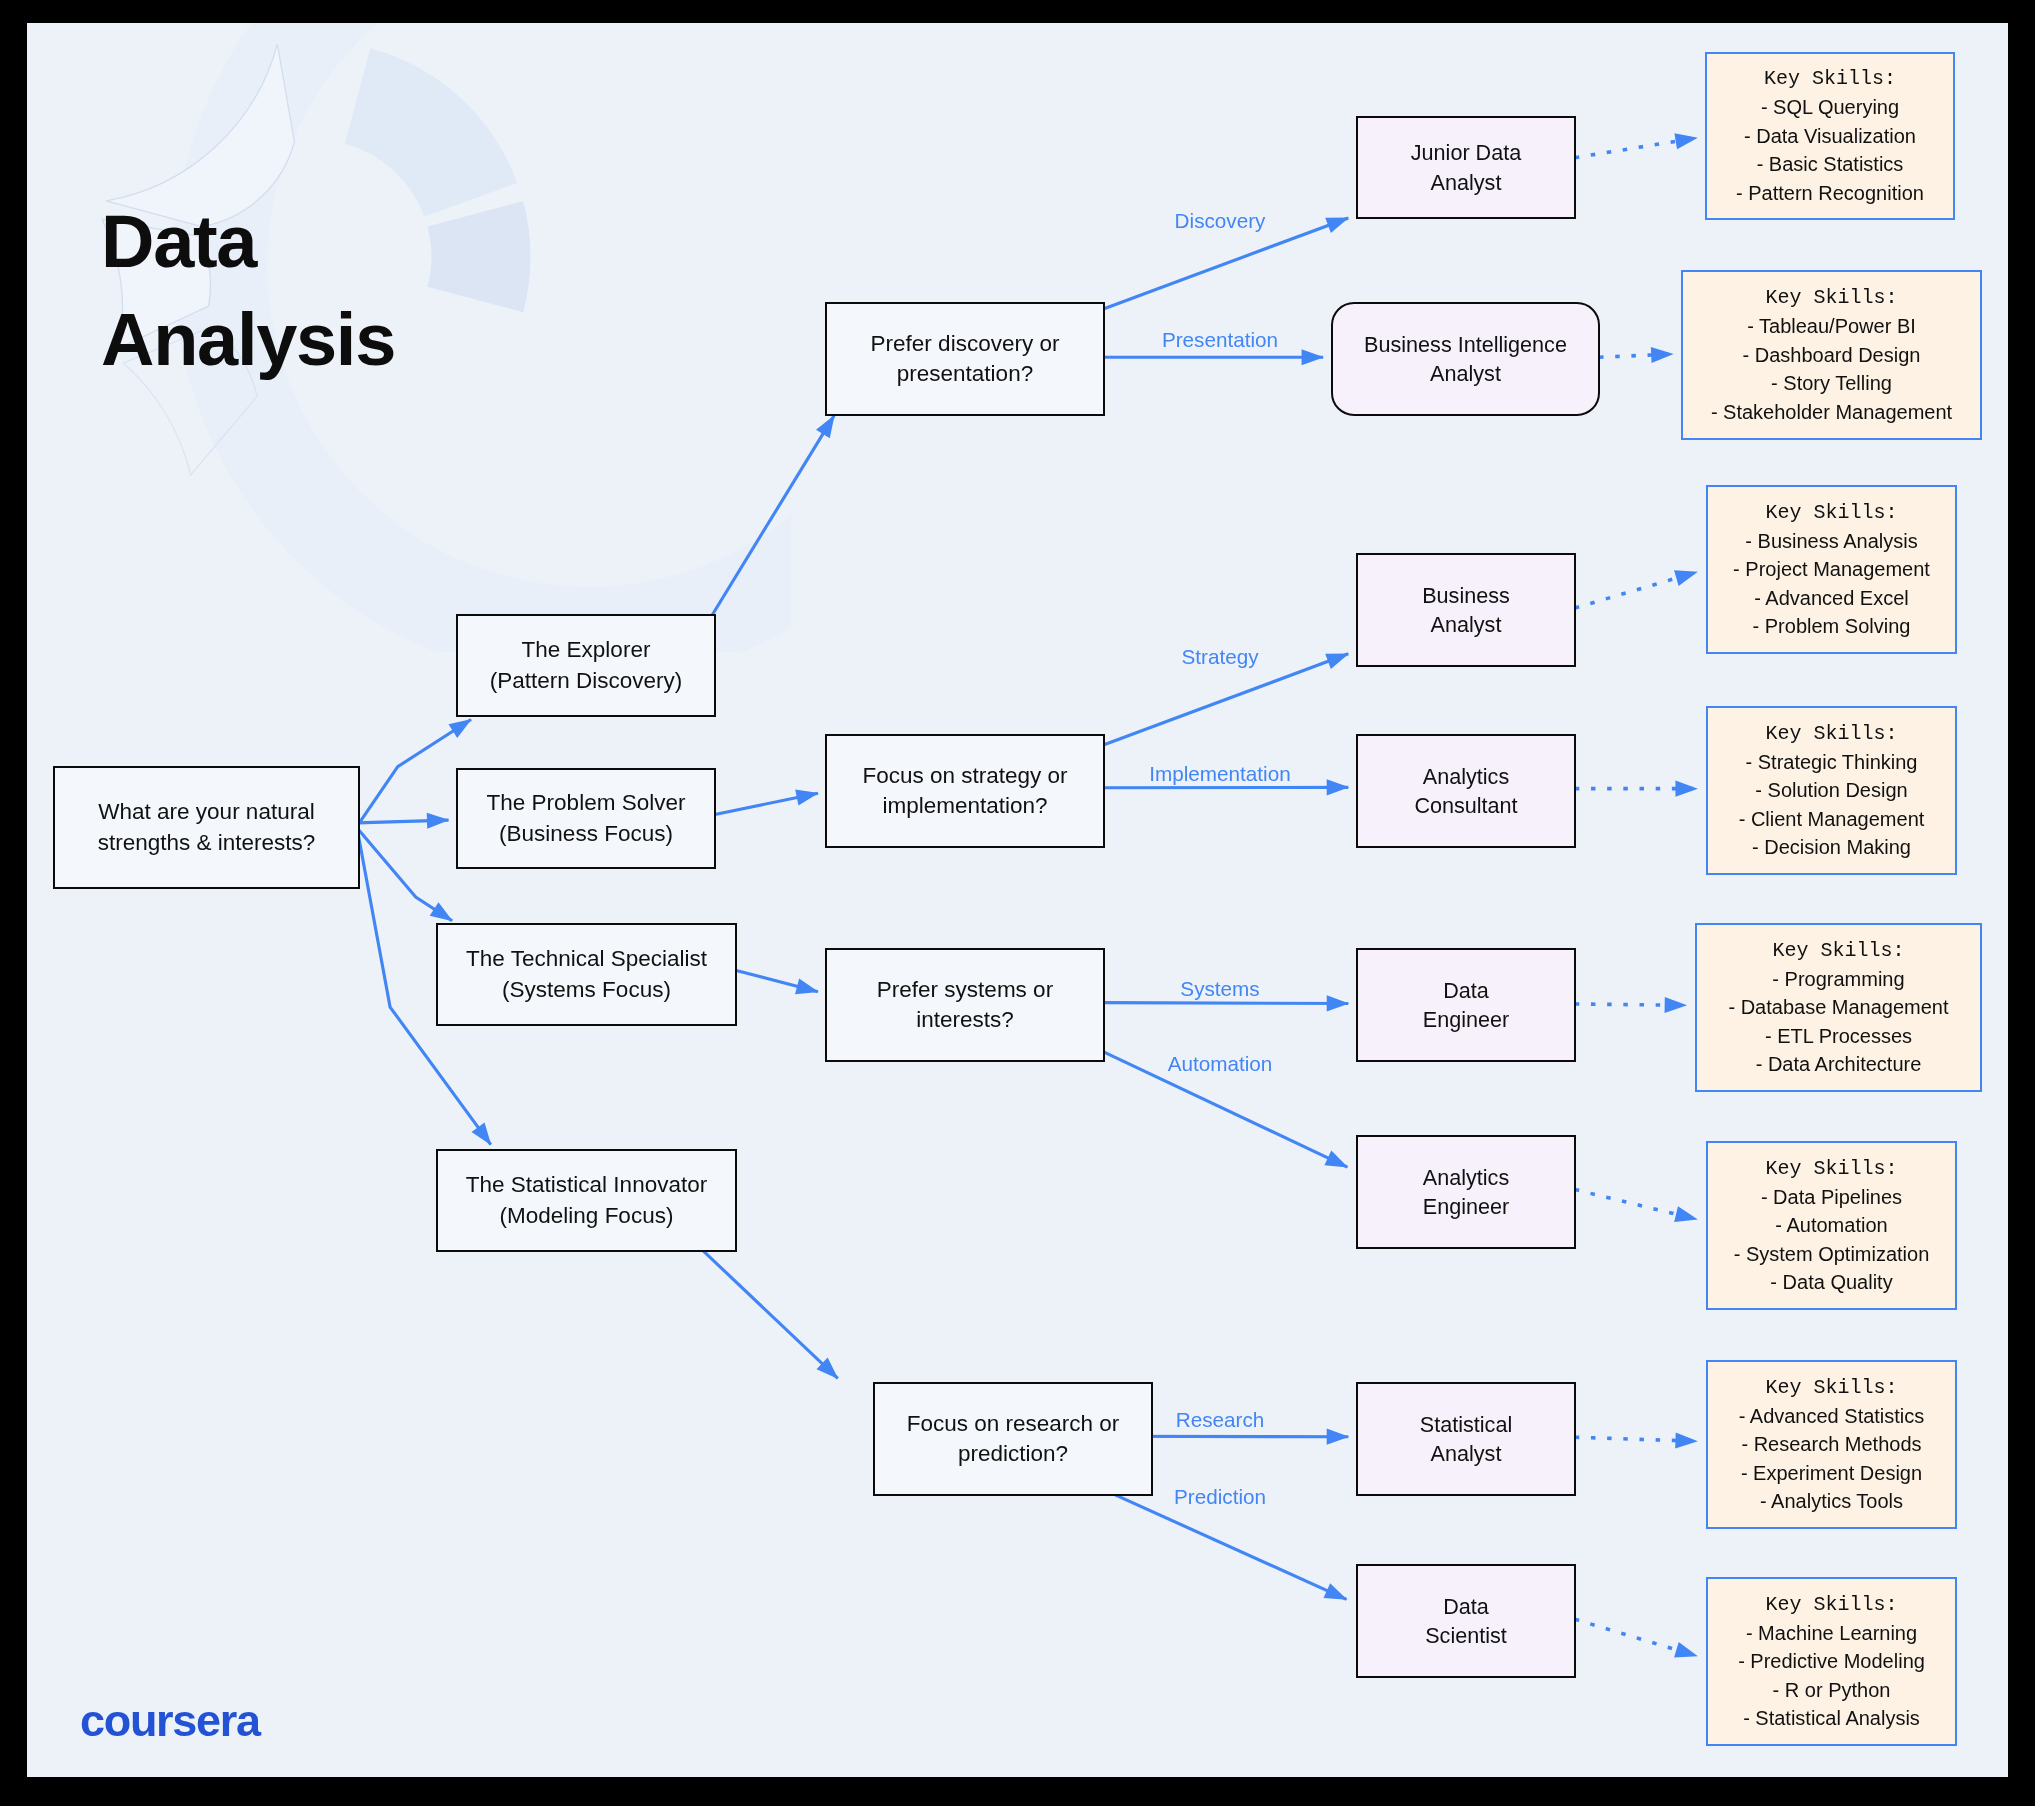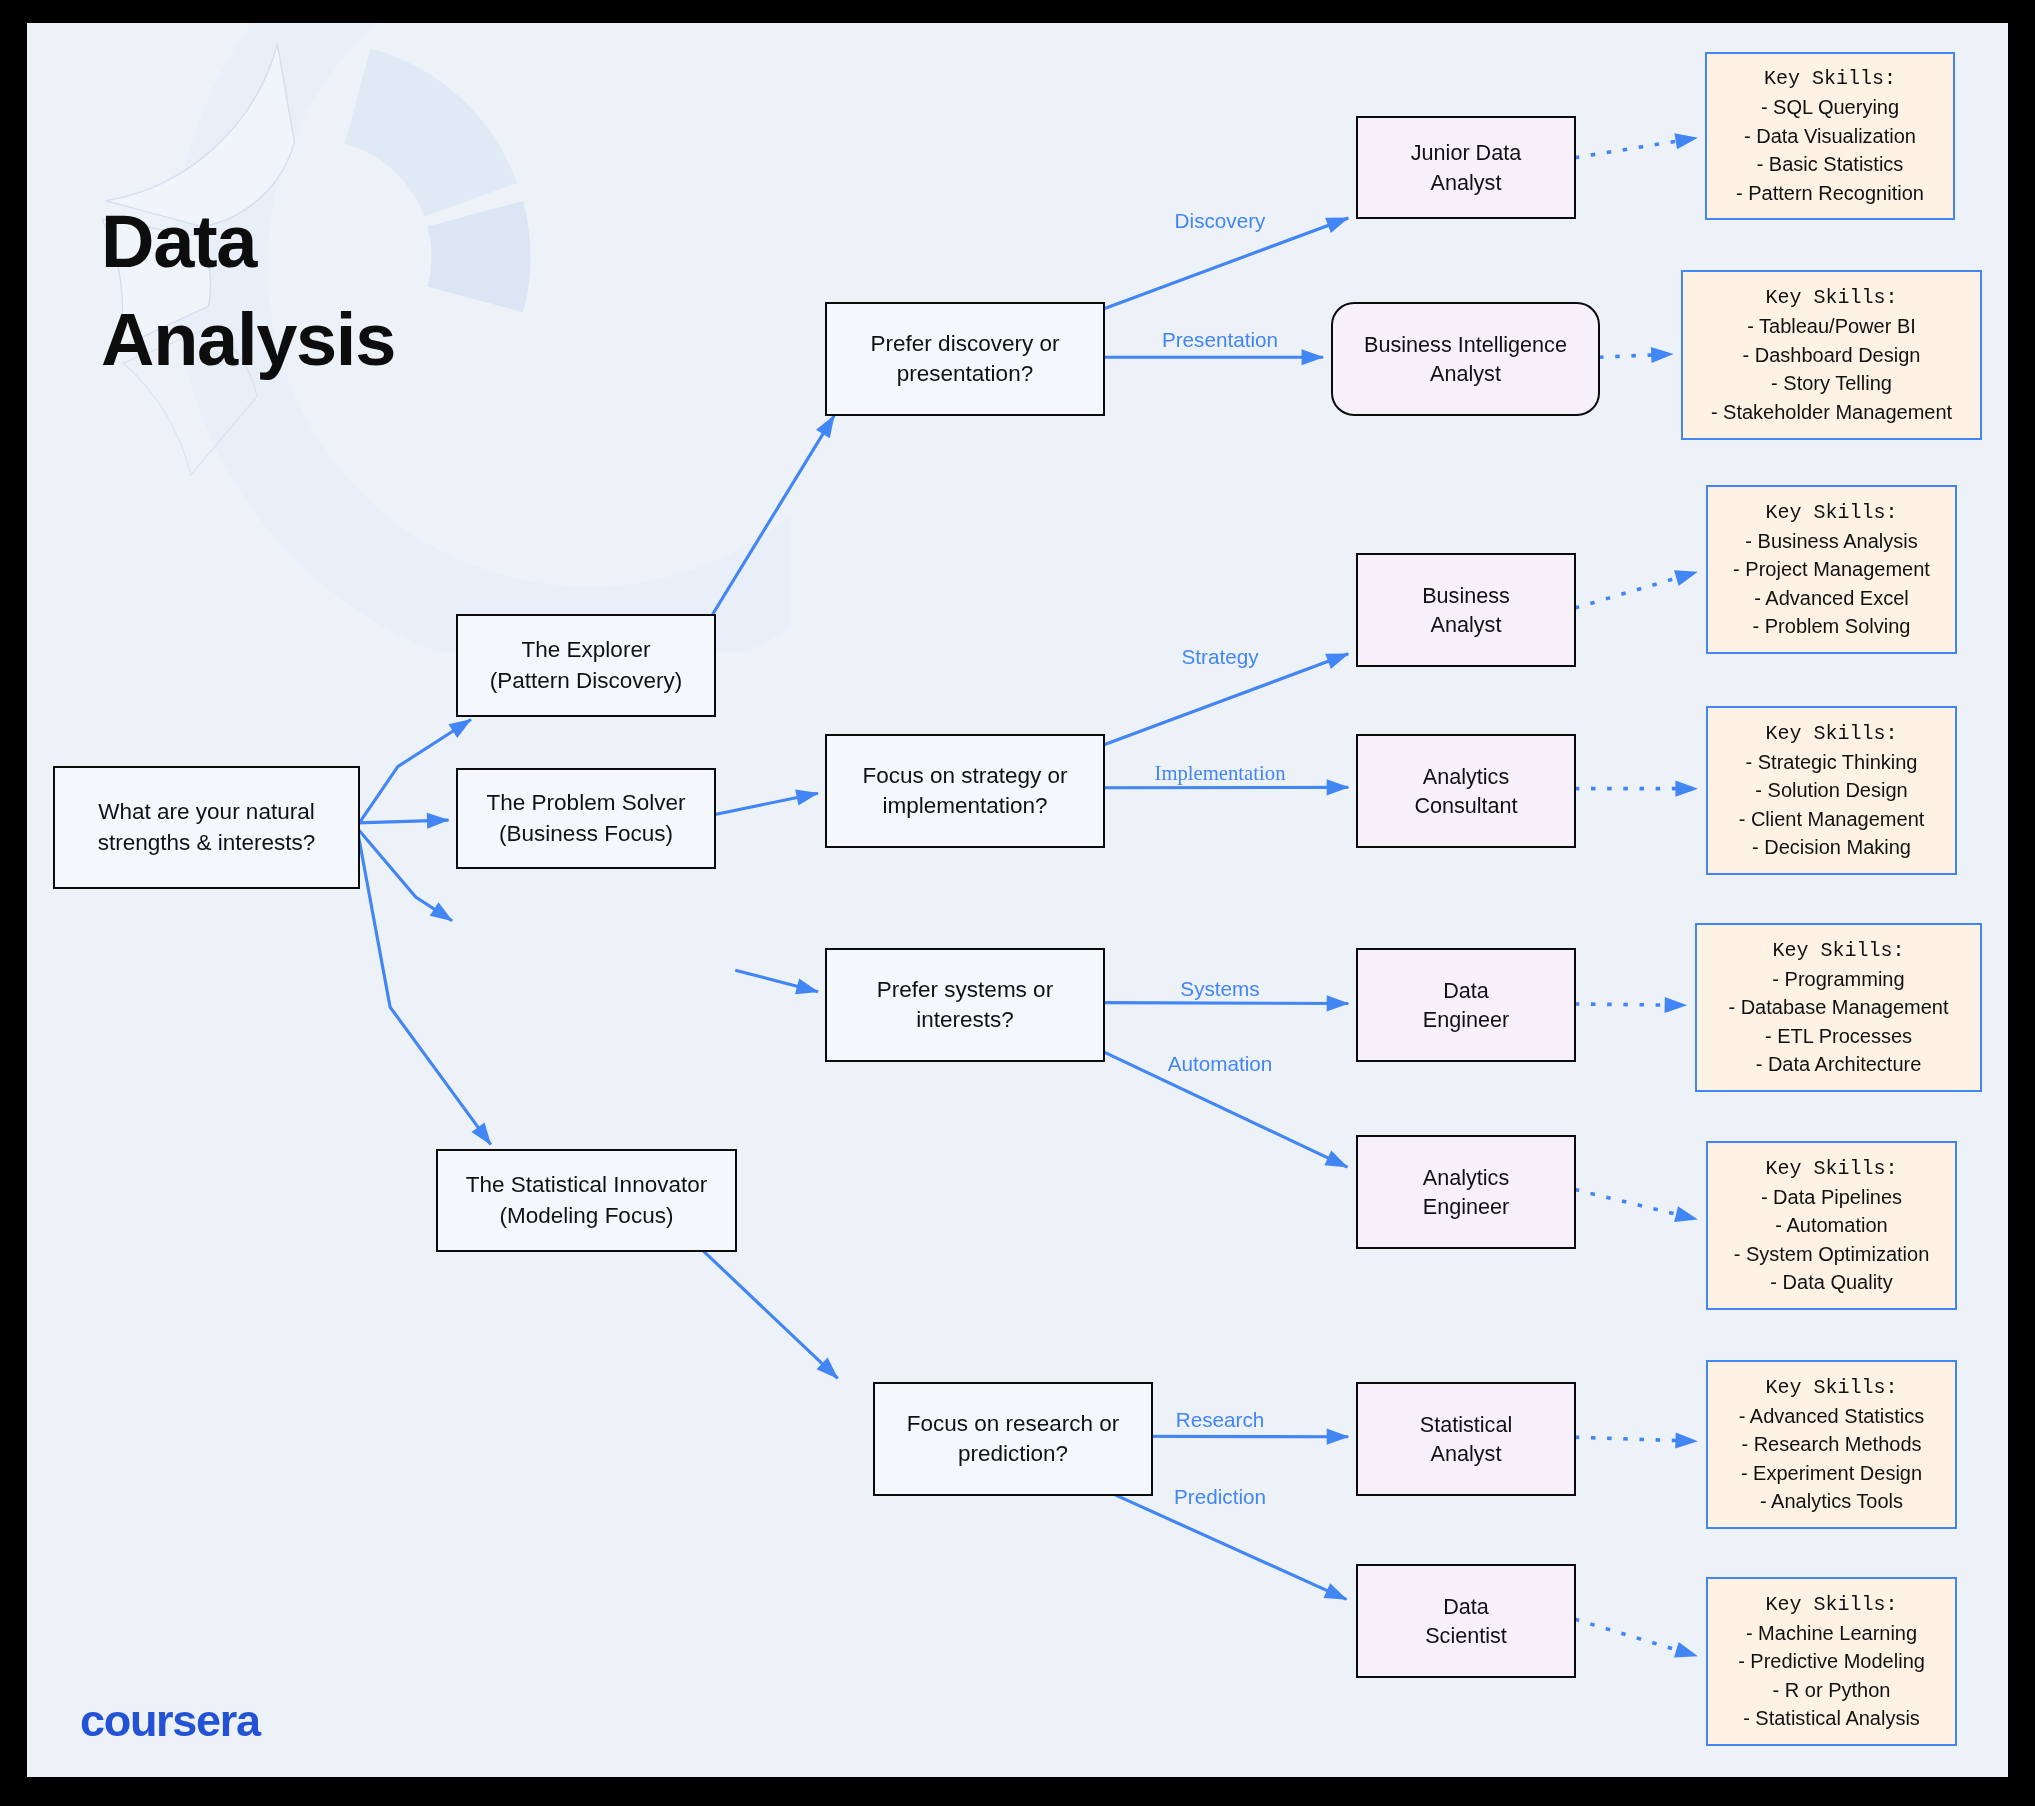--- a/index.html
+++ b/index.html
@@ -82,20 +82,24 @@
   </div>
 
   <div class="box" style="left:456px;top:614px;width:256px;height:99px;">
     <span>The Explorer
 (Pattern Discovery)</span>
   </div>
   <div class="box" style="left:456px;top:768px;width:256px;height:97px;">
     <span>The Problem Solver
 (Business Focus)</span>
   </div>
+  <div class="box" style="left:436px;top:923px;width:297px;height:99px;">
+    <span>The Technical Specialist
+(Systems Focus)</span>
+  </div>
   <div class="box" style="left:436px;top:1149px;width:297px;height:99px;">
     <span>The Statistical Innovator
 (Modeling Focus)</span>
   </div>
 
   <div class="box" style="left:825px;top:302px;width:276px;height:110px;">
     <span>Prefer discovery or
 presentation?</span>
   </div>
   <div class="box" style="left:825px;top:734px;width:276px;height:110px;">
@@ -107,21 +111,21 @@
 interests?</span>
   </div>
   <div class="box" style="left:873px;top:1382px;width:276px;height:110px;">
     <span>Focus on research or
 prediction?</span>
   </div>
 
   <div class="edge-label" style="left:1121px;top:206px;">Discovery</div>
   <div class="edge-label" style="left:1121px;top:325px;">Presentation</div>
   <div class="edge-label" style="left:1121px;top:642px;">Strategy</div>
-  <div class="edge-label" style="left:1121px;top:759px;font-family:Liberation Serif, serif;">Implementation</div>
+  <div class="edge-label" style="left:1121px;top:759px;">Implementation</div>
   <div class="edge-label" style="left:1121px;top:974px;">Systems</div>
   <div class="edge-label" style="left:1121px;top:1049px;">Automation</div>
   <div class="edge-label" style="left:1121px;top:1405px;">Research</div>
   <div class="edge-label" style="left:1121px;top:1482px;">Prediction</div>
 
   <div class="box role" style="left:1356px;top:116px;width:216px;height:99px;">
     <span>Junior Data
 Analyst</span>
   </div>
   <div class="box role" style="left:1331px;top:302px;width:265px;height:110px;border-radius:23px;">

